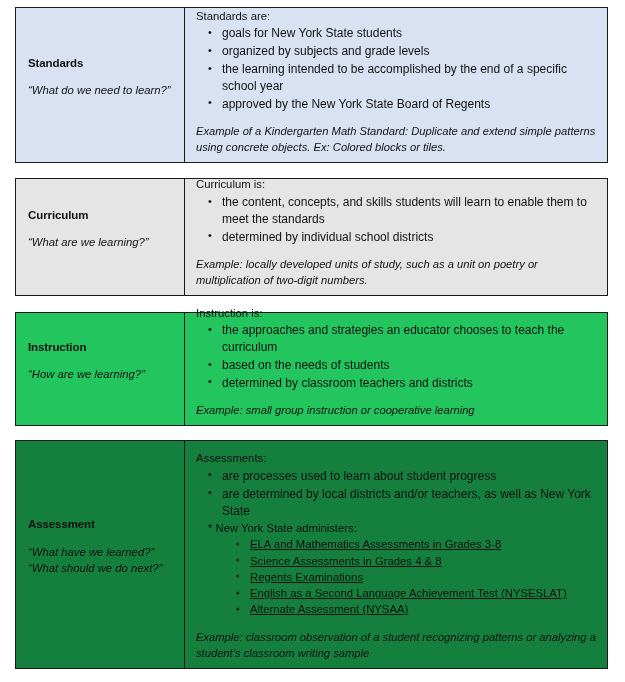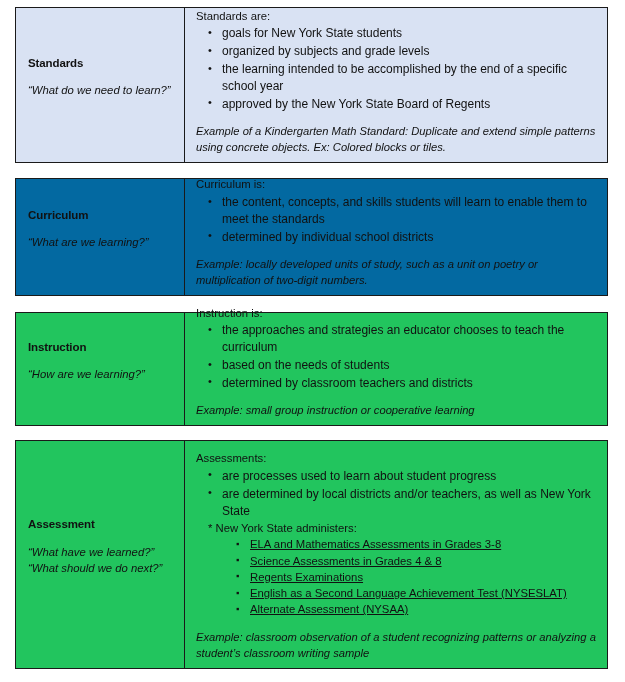--- a/index.html
+++ b/index.html
@@ -122,23 +122,23 @@
     margin: 9px 0 0 0;
   }
 
   
   #card-standards  { top: 7px;   height: 156px; }
   #card-curriculum { top: 178px; height: 118px; }
   #card-instruction{ top: 312px; height: 114px; }
   #card-assessment { top: 440px; height: 229px; }
 
   #card-standards  .card-left, #card-standards  .card-right  { background: #d9e2f3; }
-  #card-curriculum .card-left, #card-curriculum .card-right  { background: #0369a1; }
+  #card-curriculum .card-left, #card-curriculum .card-right  { background: #e5e5e5; }
   #card-instruction .card-left, #card-instruction .card-right{ background: #22c55e; }
-  #card-assessment .card-left, #card-assessment .card-right  { background: #22c55e; }
+  #card-assessment .card-left, #card-assessment .card-right  { background: #15803d; }
 
   #card-assessment .card-right { padding-top: 6px; }
   #card-assessment .example { margin-top: 11px; }
 </style>
 </head>
 <body>
 
 <div id="page">
 
   <div class="card" id="card-standards">

